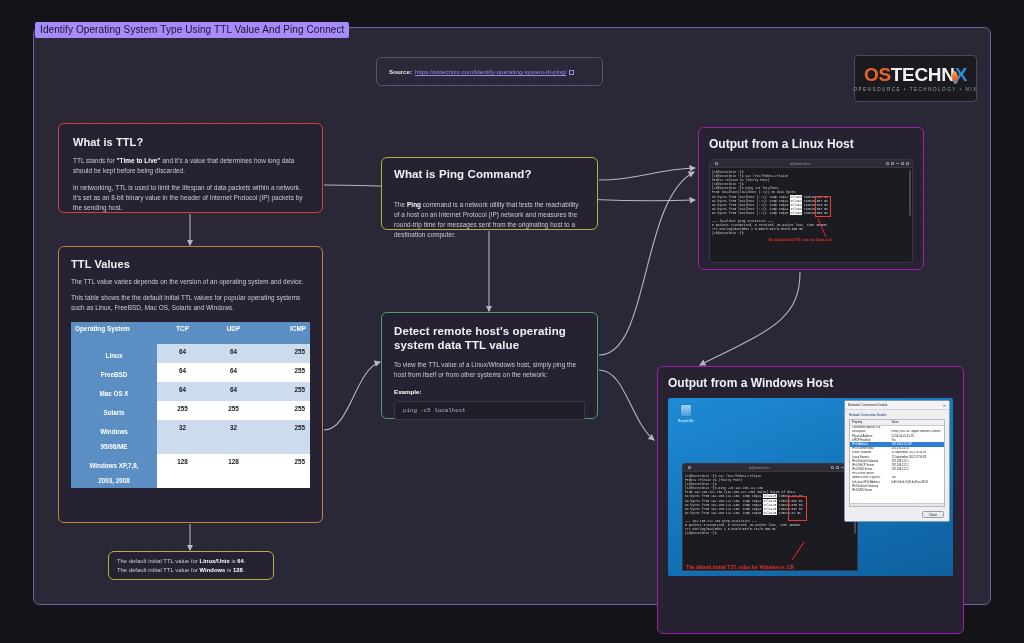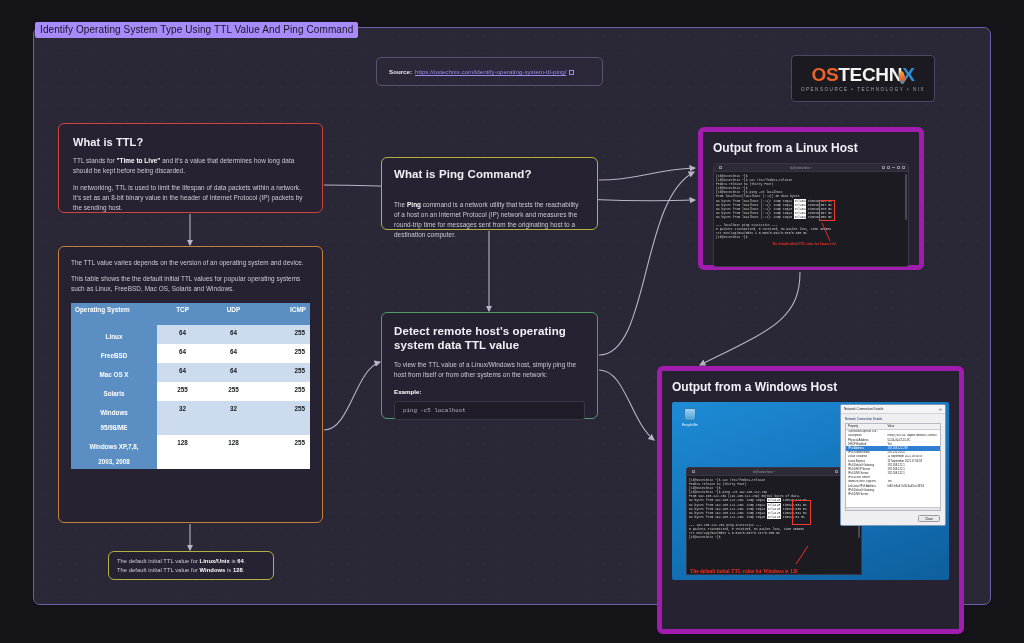--- a/index.html
+++ b/index.html
@@ -94,22 +94,22 @@
     margin-left: 3px;
     width: 5px; height: 5px;
     border: 0.8px solid #9b8cf0;
     position: relative;
     top: 0.5px;
   }
 
   
   #logo-box {
     position: absolute;
-    left: 791px; top: 55px;
-    width: 144px; height: 47px;
+    left: 854px; top: 55px;
+    width: 123px; height: 47px;
     background: #1b1a20;
     border: 1px solid #4d4760;
     border-radius: 4px;
     display: flex;
     flex-direction: column;
     align-items: center;
     justify-content: center;
     z-index: 12;
   }
   #logo-word {
@@ -235,21 +235,21 @@
     border-radius: 3px;
     padding: 5px 8px;
     font-family: "Liberation Mono", monospace;
     font-size: 5.8px;
     color: #b6b1c4;
   }
 
   
   .output-panel {
     position: absolute;
-    border: 5px solid #a21caf;
+    border: 1px solid #a21caf;
     border-radius: 6px;
     background: #262231;
     z-index: 10;
     padding: 9px 10px;
   }
   .output-panel h2 {
     font-size: 12px;
     font-weight: bold;
     color: #f3f1f7;
     margin-bottom: 8px;
@@ -437,21 +437,21 @@
     color: #ef2f22;
     font-weight: bold;
     font-family: "Liberation Serif", serif;
     white-space: nowrap;
   }
 </style>
 </head>
 <body>
 
 <div id="canvas-frame"></div>
-<div id="canvas-title">Identify Operating System Type Using TTL Value And Ping Command</div>
+<div id="canvas-title">Identify Operating System Type Using TTL Value And Ping Connect</div>
 
 <svg id="connectors">
   <defs>
     <marker id="arrow" markerWidth="6" markerHeight="6" refX="5" refY="3" orient="auto">
       <path d="M0,0 L6,3 L0,6 z" fill="#b9b4c6"></path>
     </marker>
   </defs>
   <g stroke="#b9b4c6" stroke-width="1.1" fill="none" marker-end="url(#arrow)">
 
     <path d="M190,214 L190,245"></path>
@@ -487,20 +487,21 @@
   <div id="logo-tag">OPENSOURCE • TECHNOLOGY • NIX</div>
 </div>
 
 <div class="card" id="ttl-card">
   <h2>What is TTL?</h2>
   <p><span>TTL stands for </span><b>"Time to Live"</b><span> and it's a value that determines how long data should be kept before being discarded.</span></p>
   <p>In networking, TTL is used to limit the lifespan of data packets within a network. It's set as an 8-bit binary value in the header of Internet Protocol (IP) packets by the sending host.</p>
 </div>
 
 <div class="card" id="ttlvalues-card">
+  <h2>TTL Values</h2>
   <p>The TTL value varies depends on the version of an operating system and device.</p>
   <p>This table shows the the default initial TTL values for popular operating systems such as Linux, FreeBSD, Mac OS, Solaris and Windows.</p>
   <table class="ttl-table">
     <thead>
       <tr>
         <th class="col-os">Operating System</th>
         <th class="col-tcp">TCP</th>
         <th class="col-udp">UDP</th>
         <th class="col-icmp">ICMP</th>
       </tr>

